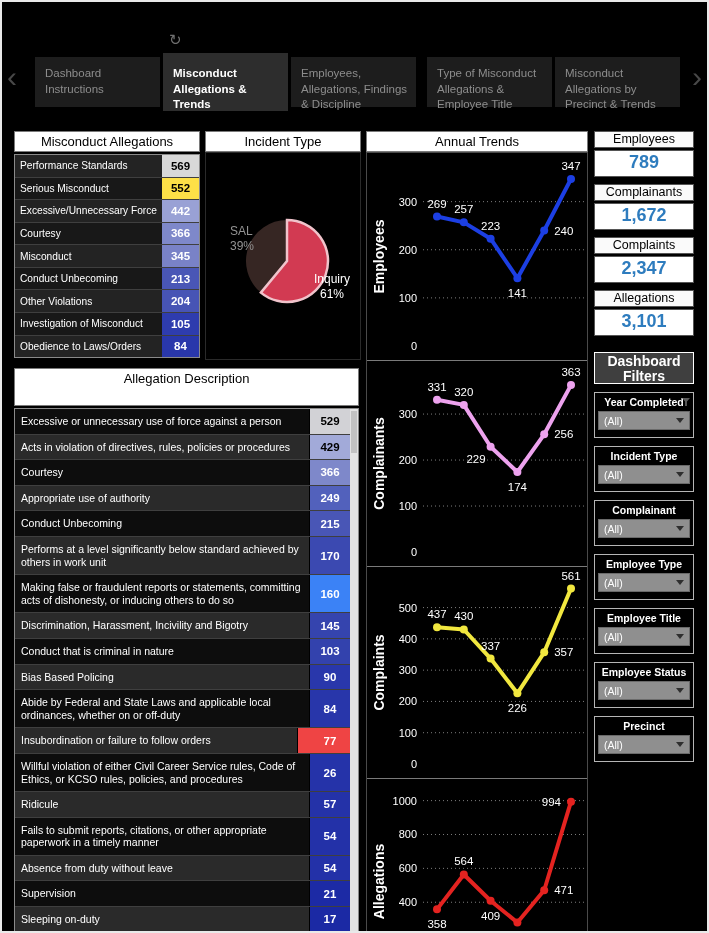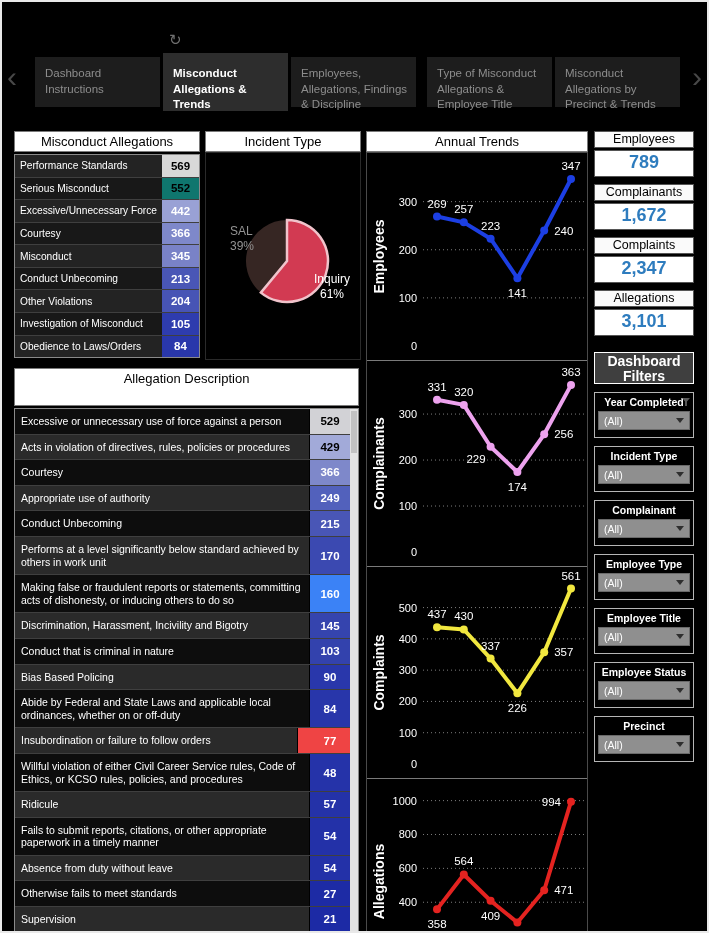--- a/index.html
+++ b/index.html
@@ -97,21 +97,21 @@
         <div class="mrow">
           <div class="mname">
             <span>Performance Standards</span>
           </div>
           <div class="mval" style="background: rgb(216, 216, 216); color: rgb(0, 0, 0); text-align: center;">569</div>
         </div>
         <div class="mrow">
           <div class="mname">
             <span>Serious Misconduct</span>
           </div>
-          <div class="mval" style="background: #0f766e; color: rgb(0, 0, 0);">552</div>
+          <div class="mval" style="background: #fde047; color: rgb(0, 0, 0);">552</div>
         </div>
         <div class="mrow">
           <div class="mname">
             <span>Excessive/Unnecessary Force</span>
           </div>
           <div class="mval" style="background: rgb(153, 161, 213); color: rgb(255, 255, 255);">442</div>
         </div>
         <div class="mrow">
           <div class="mname">
             <span>Courtesy</span>
@@ -416,45 +416,39 @@
           <div class="arow">
             <div class="aname">
               <span>Insubordination or failure to follow orders</span>
             </div>
             <div class="aval" style="background: #ef4444; color: rgb(255, 255, 255); padding-left: 12px;">77</div>
           </div>
           <div class="arow">
             <div class="aname">
               <span>Willful violation of either Civil Career Service rules, Code of Ethics, or KCSO rules, policies, and procedures</span>
             </div>
-            <div class="aval" style="background: rgb(37, 51, 169); color: rgb(255, 255, 255);">48</div>
+            <div class="aval" style="background: rgb(37, 51, 169); color: rgb(255, 255, 255);">26</div>
           </div>
           <div class="arow">
             <div class="aname">
               <span>Ridicule</span>
             </div>
             <div class="aval" style="background: rgb(36, 50, 168); color: rgb(255, 255, 255);">57</div>
           </div>
           <div class="arow">
             <div class="aname">
               <span>Fails to submit reports, citations, or other appropriate paperwork in a timely manner</span>
             </div>
             <div class="aval" style="background: rgb(35, 49, 168); color: rgb(255, 255, 255);">54</div>
           </div>
           <div class="arow">
             <div class="aname">
               <span>Absence from duty without leave</span>
             </div>
             <div class="aval" style="background: rgb(35, 49, 168); color: rgb(255, 255, 255);">54</div>
-          </div>
-          <div class="arow">
-            <div class="aname">
-              <span>Otherwise fails to meet standards</span>
-            </div>
-            <div class="aval" style="background: rgb(29, 43, 165); color: rgb(255, 255, 255);">27</div>
           </div>
           <div class="arow">
             <div class="aname">
               <span>Supervision</span>
             </div>
             <div class="aval" style="background: rgb(28, 42, 165); color: rgb(255, 255, 255);">21</div>
           </div>
           <div class="arow">
             <div class="aname">
               <span>Sleeping on-duty</span>

